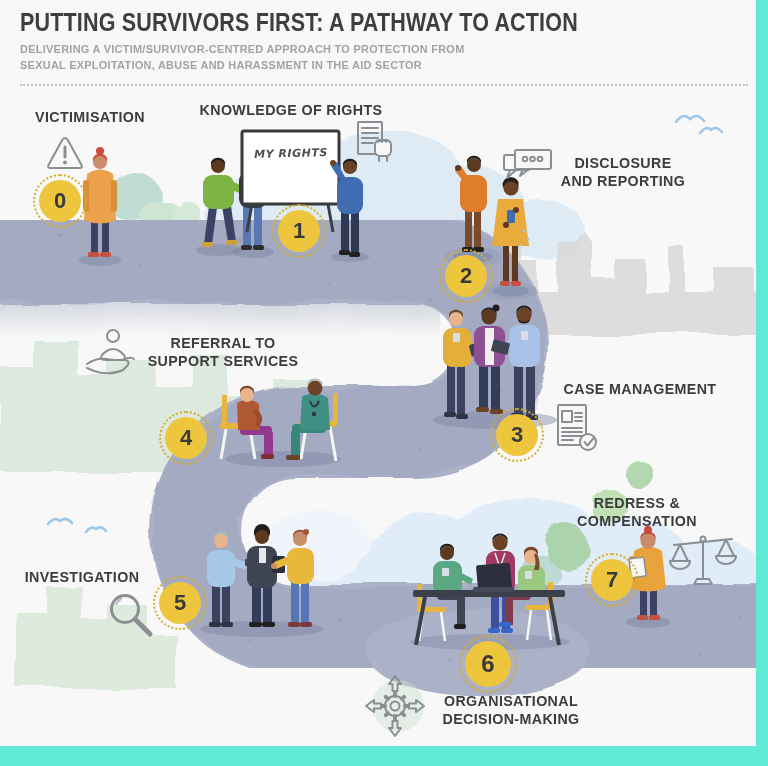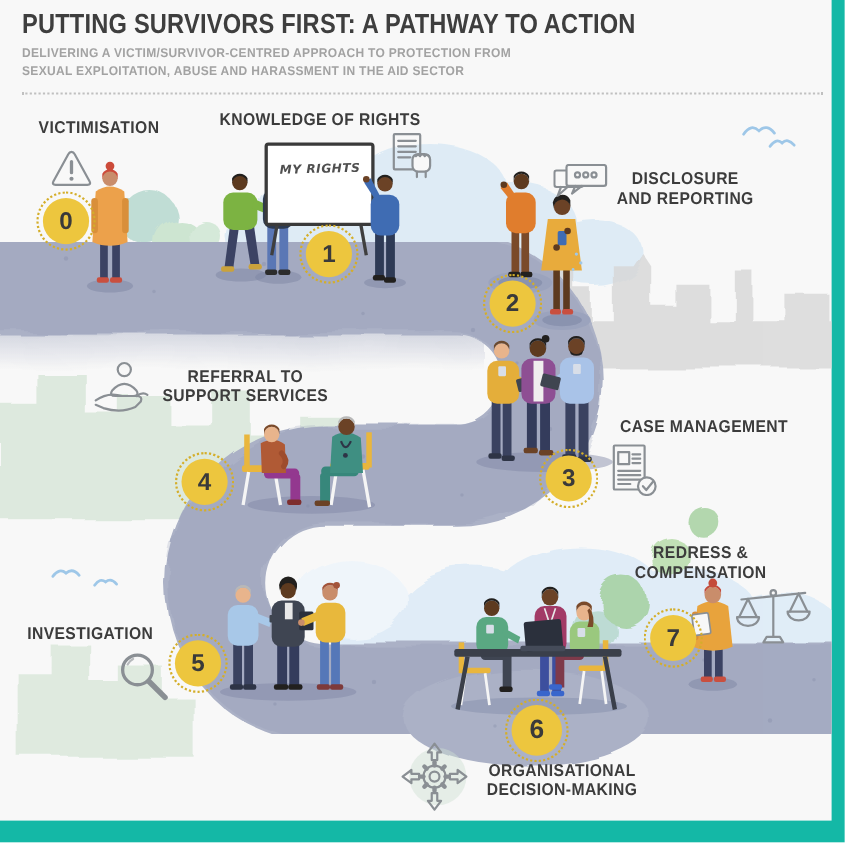--- a/index.html
+++ b/index.html
@@ -1,16 +1,16 @@
 <!DOCTYPE html>
 <html><head>
 <meta charset="utf-8">
 <style>
   html,body{margin:0;padding:0;background:#ffffff;}
-  .canvas{position:relative;width:768px;height:766px;background:#14b8a6;overflow:hidden;
+  .canvas{position:relative;width:768px;height:766px;background:#5eead4;overflow:hidden;
           font-family:"Liberation Sans",sans-serif;}
   .sheet{position:absolute;left:0;top:0;width:756px;height:746px;background:#f8f8f8;overflow:hidden;}
   
   .hdr{position:absolute;left:20px;top:8px;width:720px;}
   .title{font-size:25px;font-weight:bold;color:#3e3e3e;letter-spacing:.2px;
          transform:scaleX(.86);transform-origin:left center;white-space:nowrap;}
   .subtitle{margin-top:5px;font-size:11.5px;font-weight:bold;color:#a2a2a2;line-height:1.35;
             letter-spacing:.3px;transform:scaleX(.95);transform-origin:left center;white-space:pre-line;}
   .dots{position:absolute;left:20px;top:84px;width:728px;border-top:2px dotted #c0c0c0;}
   

